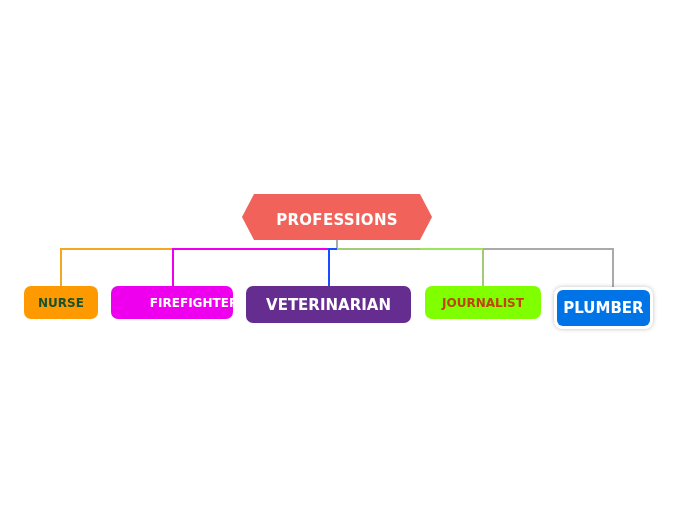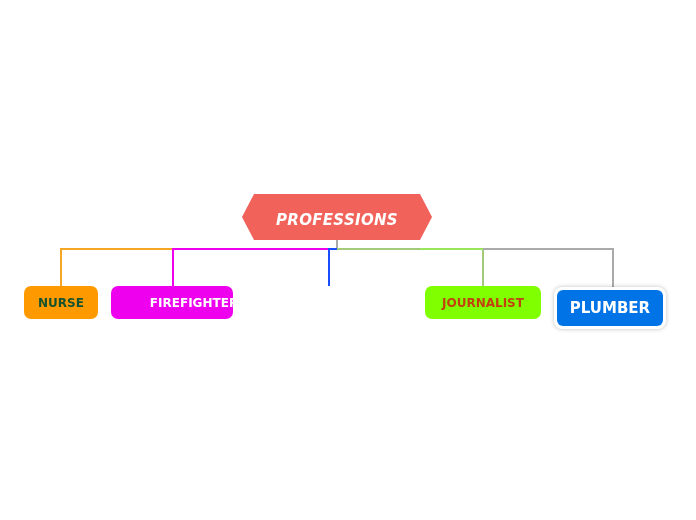--- a/index.html
+++ b/index.html
@@ -6,28 +6,27 @@
     body { width: 696px; height: 520px; position: relative; overflow: hidden; font-family: "DejaVu Sans", sans-serif; }
     #canvas { position: absolute; left: 0; top: 0; width: 696px; height: 520px; }
     .node {
       position: absolute; display: flex; align-items: center; justify-content: center;
       font-weight: bold; box-sizing: border-box; white-space: nowrap;
     }
     .central {
       left: 242px; top: 194px; width: 190px; height: 52px;
       background: #f0625a; color: #ffffff; font-size: 15px; letter-spacing: 0.3px;
       clip-path: polygon(12px 0, 178px 0, 190px 23px, 178px 46px, 12px 46px, 0 23px);
-      font-style: italic;
     }
     .child { border-radius: 7px; }
     .nurse { left: 24px; top: 286px; width: 74px; height: 33px; background: #ff9900; color: #14532d; font-size: 12px; }
     .firefighter { left: 111px; top: 286px; width: 122px; height: 33px; background: #ee00ee; color: #ffffff; font-size: 12px; padding-left: 44px; }
     .vet { left: 246px; top: 286px; width: 165px; height: 37px; background: #662d91; color: #ffffff; font-size: 15px; }
     .journalist { left: 425px; top: 286px; width: 116px; height: 33px; background: #80ff00; color: #c2410c; font-size: 12px; }
-    .plumber { left: 554px; top: 287px; width: 112px; height: 42px; background: #ffffff; border-radius: 8px; box-shadow: 0 0 4px rgba(0,0,0,0.25); padding: 3px; }
+    .plumber { left: 554px; top: 287px; width: 99px; height: 42px; background: #ffffff; border-radius: 8px; box-shadow: 0 0 4px rgba(0,0,0,0.25); padding: 3px; }
     .plumber-inner {
       width: 100%; height: 100%; background: #0073e6; color: #ffffff; font-size: 15px;
       border-radius: 6px; display: flex; align-items: center; justify-content: center; font-weight: bold;
     }
   </style>
 </head>
 <body>
 
 <div id="canvas">
   <svg width="696" height="520" style="position:absolute;left:0;top:0;">
@@ -51,20 +50,23 @@
   </div>
 
   <div class="node child nurse">
     <span>NURSE</span>
   </div>
 
   <div class="node child firefighter">
     <span>FIREFIGHTER</span>
   </div>
 
+  <div class="node child vet">
+    <span>VETERINARIAN</span>
+  </div>
 
   <div class="node child journalist">
     <span>JOURNALIST</span>
   </div>
 
   <div class="node plumber">
     <div class="plumber-inner">
       <span>PLUMBER</span>
     </div>
   </div>

